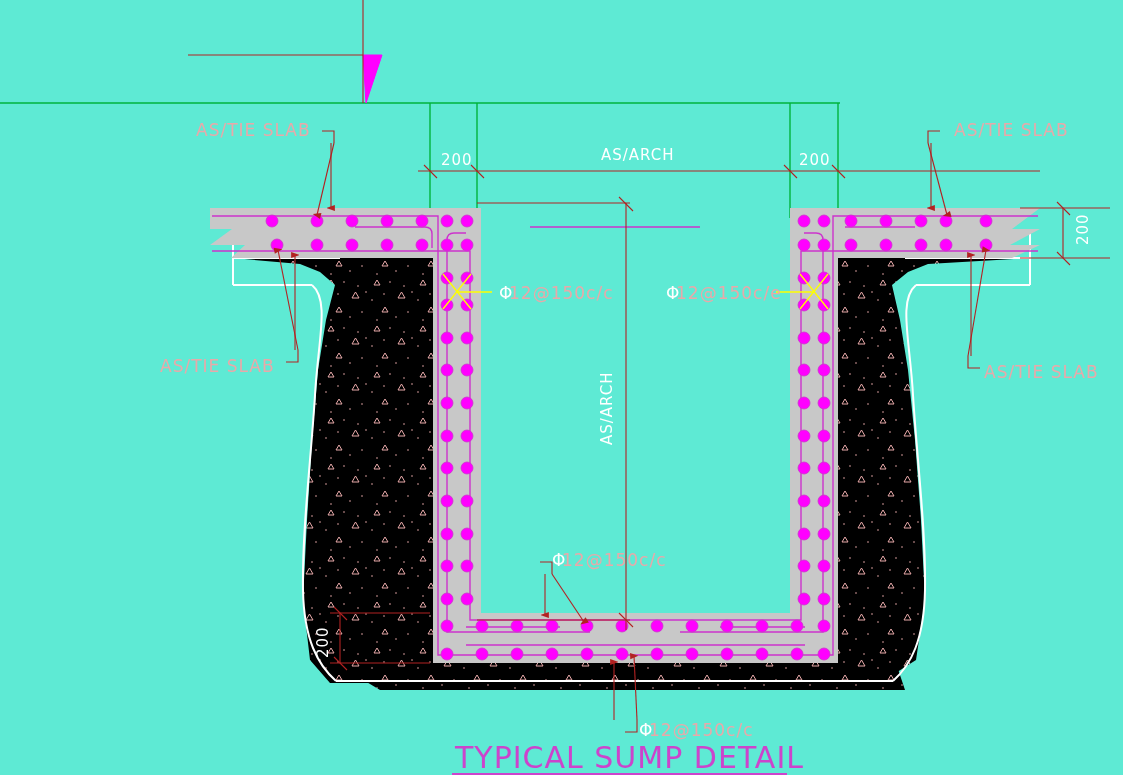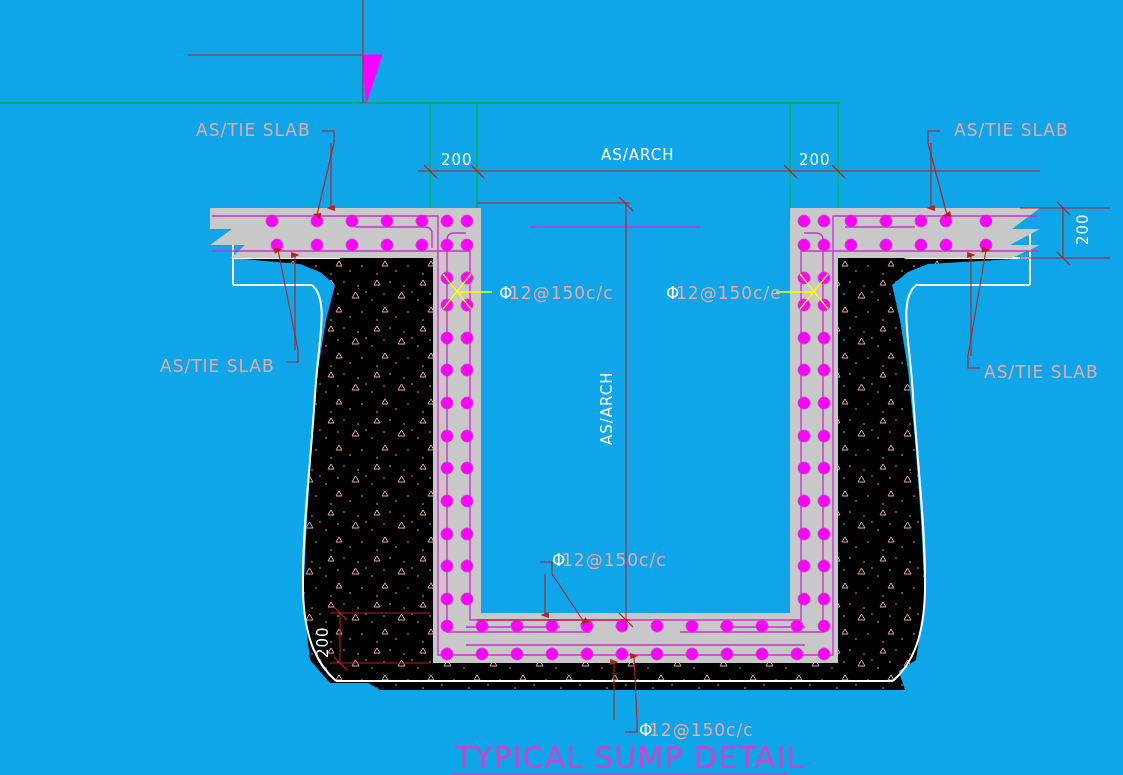--- a/index.html
+++ b/index.html
@@ -10,21 +10,21 @@
   body {
     width: 1123px;
     height: 775px;
     overflow: hidden;
     font-family: "DejaVu Sans", sans-serif;
   }
   #cad-canvas {
     position: relative;
     width: 1123px;
     height: 775px;
-    background: #0ea5e9;
+    background: #5eead4;
   }
   svg.drawing {
     position: absolute;
     left: 0;
     top: 0;
     width: 1123px;
     height: 775px;
     display: block;
   }
   .txt {

